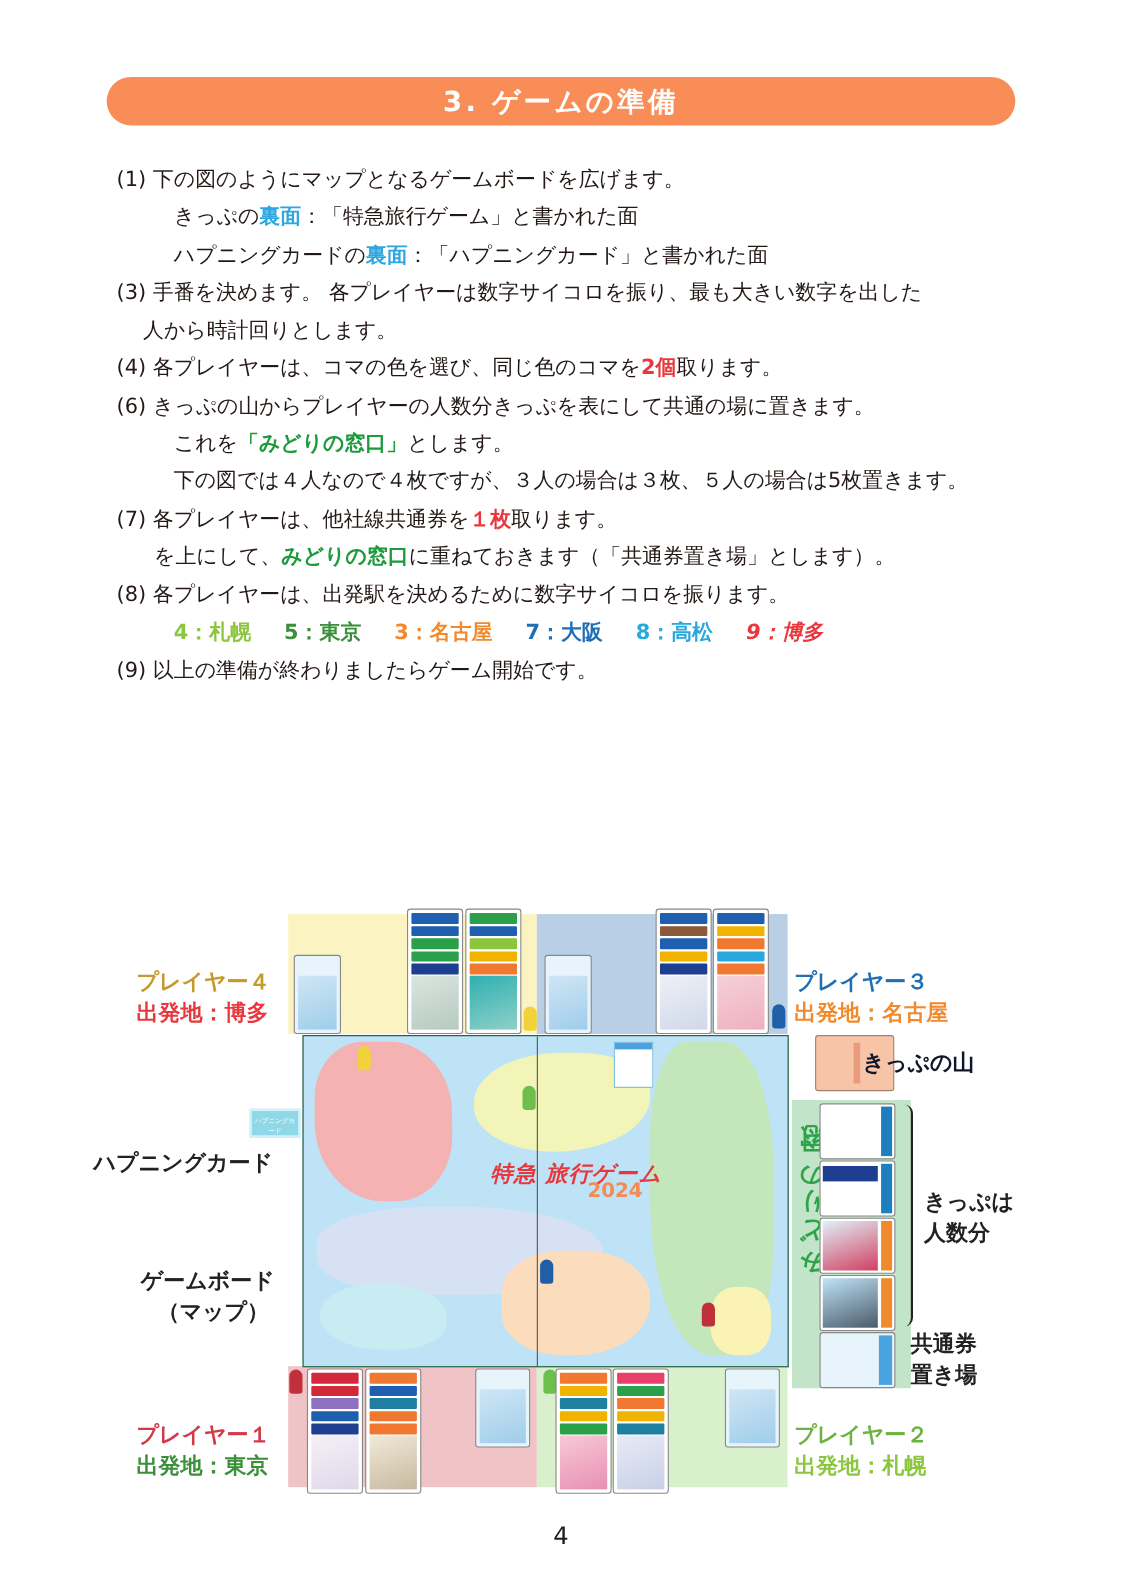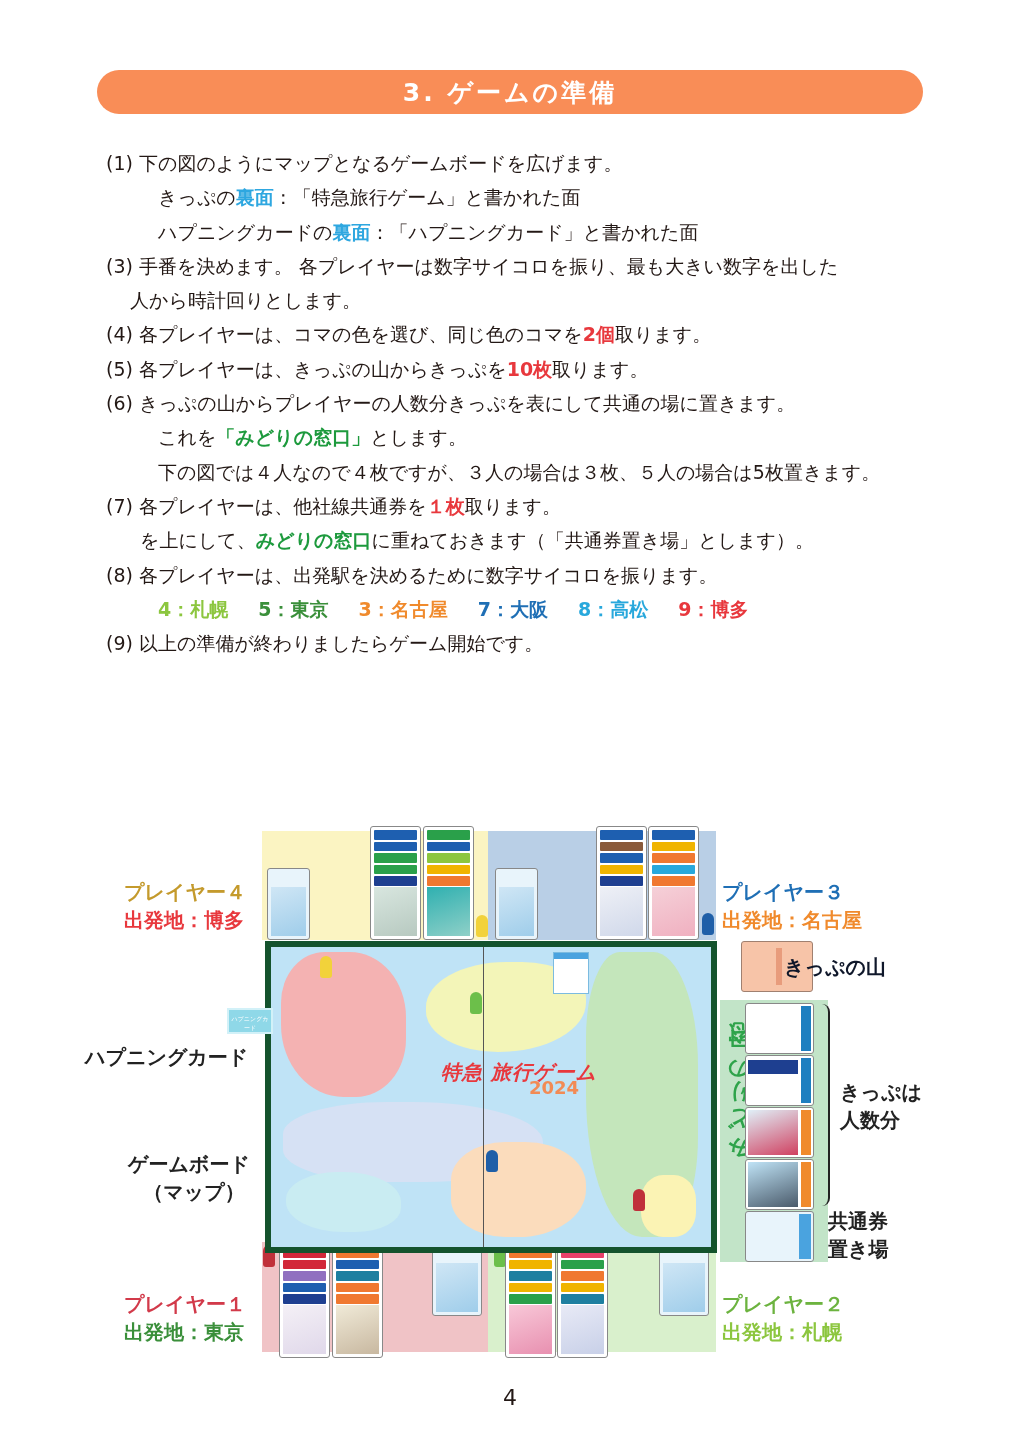--- a/index.html
+++ b/index.html
@@ -12,31 +12,31 @@
   .ind2{padding-left:24px;}
   .ind3{padding-left:34px;}
   .blue{color:#2ea7e0;font-weight:bold;}
   .red{color:#e8383d;font-weight:bold;}
   .green{color:#1d9a3d;font-weight:bold;}
   .c-lime{color:#8cc63f;font-weight:bold;}
   .c-dgreen{color:#3a8f3a;font-weight:bold;}
   .c-orange{color:#f08a2c;font-weight:bold;}
   .c-navy{color:#1f6fb5;font-weight:bold;}
   .c-sky{color:#28a8dc;font-weight:bold;}
-  .c-red{color:#e8383d;font-weight:bold;}
+  .c-red{color:#e8383d;font-weight:bold;font-style:italic;}
   .stations span{margin-right:30px;}
 
   
   .zone{position:absolute;}
   .z4{left:262px;top:831px;width:226px;height:109px;background:#fbf4c2;}
   .z3{left:488px;top:831px;width:228px;height:109px;background:#b9cfe6;}
   .z1{left:262px;top:1242px;width:226px;height:110px;background:#f0c3c6;}
   .z2{left:488px;top:1242px;width:228px;height:110px;background:#d9f0cc;}
   .zmid{left:720px;top:1000px;width:108px;height:262px;background:#c2e4c8;}
-  .board{position:absolute;left:265px;top:941px;width:440px;height:300px;border:6px solid #14532d;background:#bfe3f6;overflow:hidden;}
+  .board{position:absolute;left:275px;top:941px;width:440px;height:300px;border:1px solid #14532d;background:#bfe3f6;overflow:hidden;}
   .board .divider{position:absolute;left:212px;top:0;width:1px;height:100%;background:#555;}
   .land{position:absolute;border-radius:40% 50% 45% 55%;}
   .kyushu{left:10px;top:5px;width:125px;height:145px;background:#f4b2b2;border-radius:35% 45% 40% 50%;}
   .hokkaido{left:155px;top:15px;width:160px;height:90px;background:#f3f5b8;border-radius:50% 40% 55% 45%;}
   .tohoku{left:315px;top:5px;width:112px;height:285px;background:#c4e6bb;border-radius:30% 40% 35% 50%;}
   .chugoku{left:12px;top:155px;width:260px;height:80px;background:#d6e1f4;border-radius:40% 50% 45% 40%;}
   .shikoku{left:15px;top:225px;width:115px;height:60px;background:#c9ecf2;border-radius:45% 50% 40% 50%;}
   .kansai{left:180px;top:195px;width:135px;height:95px;background:#fbdcbc;border-radius:40% 45% 50% 40%;}
   .kanto{left:370px;top:228px;width:55px;height:62px;background:#fbf3b4;border-radius:40%;}
   .logo{position:absolute;left:170px;top:112px;color:#e8383d;font-weight:bold;font-size:20px;font-style:italic;letter-spacing:1px;white-space:nowrap;}
@@ -68,21 +68,20 @@
   <span>3. ゲームの準備</span>
 </div>
 
 <div class="steps">
   <div class="line"><span>(1)</span> <span>下の図のようにマップとなるゲームボードを広げます。</span></div>
   <div class="line ind1"><span>きっぷの</span><span class="blue">裏面</span><span>：「特急旅行ゲーム」と書かれた面</span></div>
   <div class="line ind1"><span>ハプニングカードの</span><span class="blue">裏面</span><span>：「ハプニングカード」と書かれた面</span></div>
   <div class="line"><span>(3)</span> <span>手番を決めます。 各プレイヤーは数字サイコロを振り、最も大きい数字を出した</span></div>
   <div class="line ind2"><span>人から時計回りとします。</span></div>
   <div class="line"><span>(4)</span> <span>各プレイヤーは、コマの色を選び、同じ色のコマを</span><span class="red">2個</span><span>取ります。</span></div>
-  <div class="line"><span>(5)</span> <span>各プレイヤーは、きっぷの山からきっぷを</span><span class="red">10枚</span><span>取ります。</span></div>
   <div class="line"><span>(6)</span> <span>きっぷの山からプレイヤーの人数分きっぷを表にして共通の場に置きます。</span></div>
   <div class="line ind1"><span>これを</span><span class="green">「みどりの窓口」</span><span>とします。</span></div>
   <div class="line ind1"><span>下の図では４人なので４枚ですが、３人の場合は３枚、５人の場合は5枚置きます。</span></div>
   <div class="line"><span>(7)</span> <span>各プレイヤーは、他社線共通券を</span><span class="red">１枚</span><span>取ります。</span></div>
   <div class="line ind3"><span>を上にして、</span><span class="green">みどりの窓口</span><span>に重ねておきます（「共通券置き場」とします）。</span></div>
   <div class="line"><span>(8)</span> <span>各プレイヤーは、出発駅を決めるために数字サイコロを振ります。</span></div>
   <div class="line ind1 stations">
     <span class="c-lime">4：札幌</span><span class="c-dgreen">5：東京</span><span class="c-orange">3：名古屋</span><span class="c-navy">7：大阪</span><span class="c-sky">8：高松</span><span class="c-red">9：博多</span>
   </div>
   <div class="line"><span>(9)</span> <span>以上の準備が終わりましたらゲーム開始です。</span></div>

